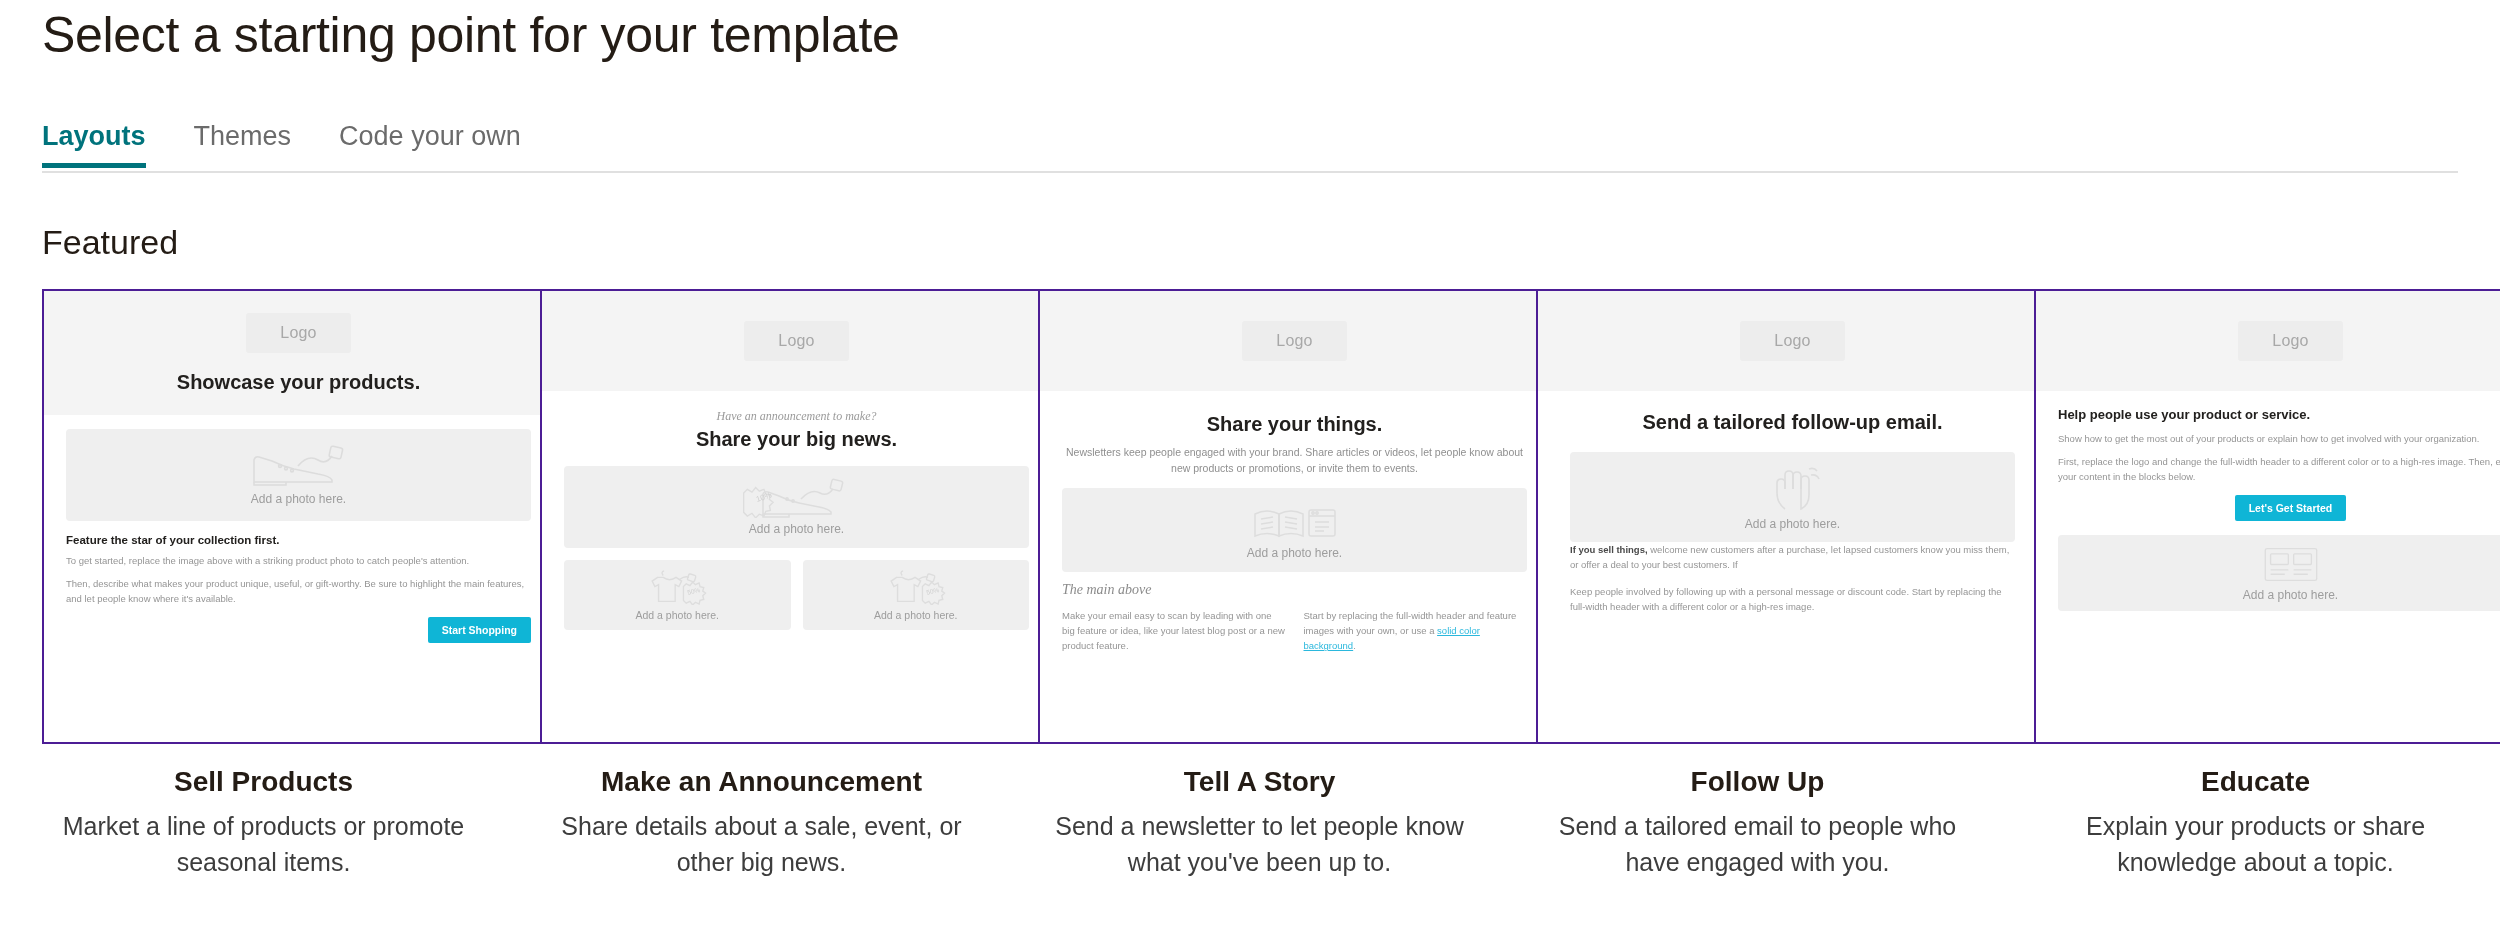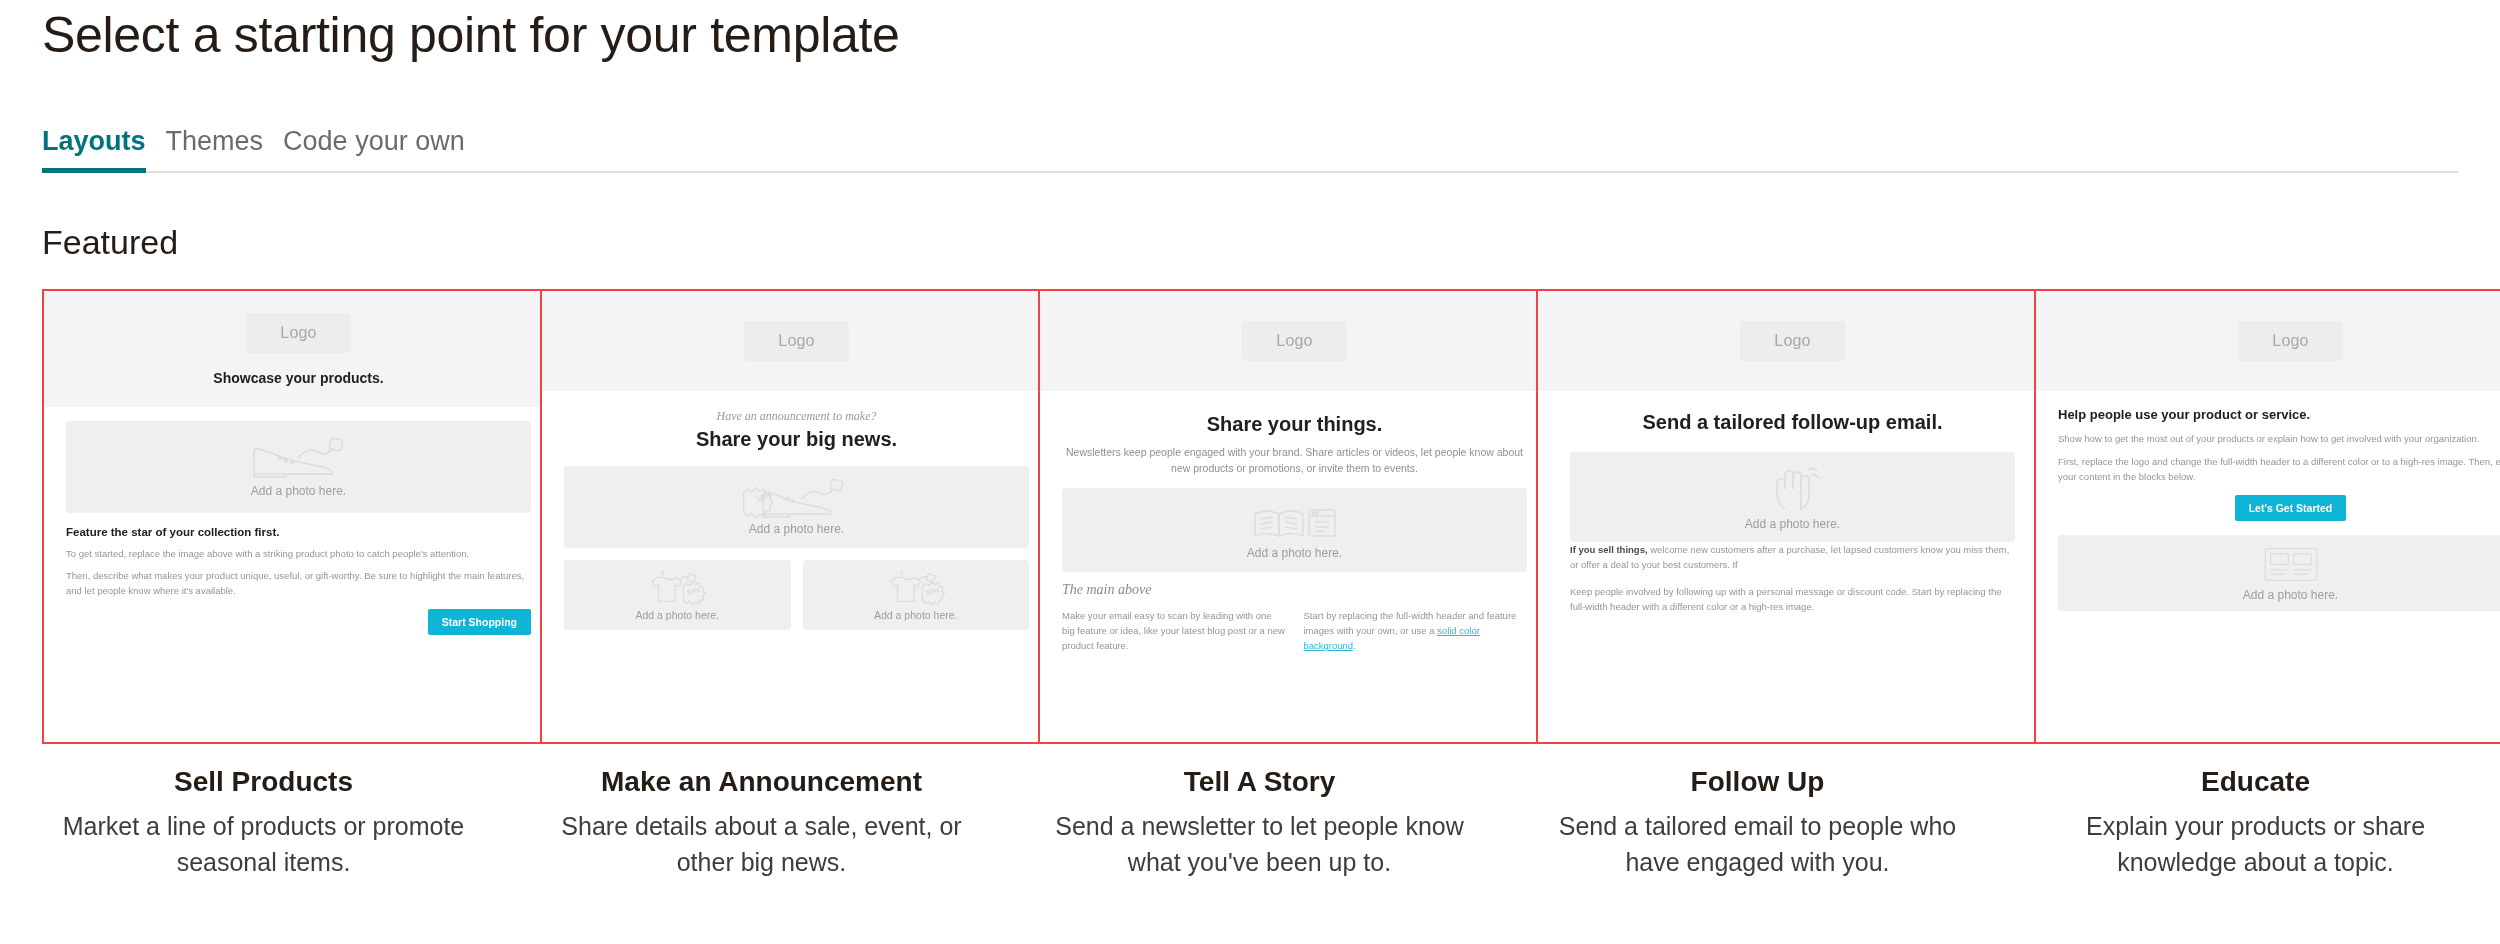--- a/index.html
+++ b/index.html
@@ -18,22 +18,22 @@
     color: #241c15;
     letter-spacing: -0.3px;
     padding-top: 4px;
     line-height: 1.25;
   }
 
   
   .tabs {
     margin-top: 50px;
     display: flex;
-    align-items: flex-end;
-    gap: 20px;
+    align-items: center;
+    gap: 48px;
     border-bottom: 2px solid #e0e0e0;
     height: 56px;
     position: relative;
   }
   .tab {
     font-size: 27px;
     color: #6b6b6b;
     padding-bottom: 14px;
     position: relative;
     cursor: pointer;
@@ -61,21 +61,21 @@
   .grid {
     display: flex;
     gap: 55px;
     align-items: flex-start;
   }
   .card { width: 443px; }
 
   .thumb {
     width: 513px;
     height: 455px;
-    border: 2px solid #ef4444;
+    border: 2px solid #4c1d95;
     background: #ffffff;
     overflow: hidden;
     position: relative;
     cursor: pointer;
   }
 
   
   .mini { width: 100%; height: 100%; display: flex; flex-direction: column; }
   .mini-header {
     background: #f4f4f4;
@@ -87,21 +87,21 @@
   .logo-box {
     background: #ededed;
     color: #a8a8a8;
     font-size: 16px;
     border-radius: 3px;
     padding: 11px 34px;
     margin-bottom: 16px;
     letter-spacing: .2px;
   }
   .mini-head-line {
-    font-size: 14px;
+    font-size: 20px;
     font-weight: 700;
     color: #22201e;
     text-align: center;
     line-height: 1.3;
   }
   .mini-body { padding: 14px 22px; flex: 1 1 auto; }
 
   .eyebrow {
     font-family: "Liberation Serif", serif;
     font-style: italic;

